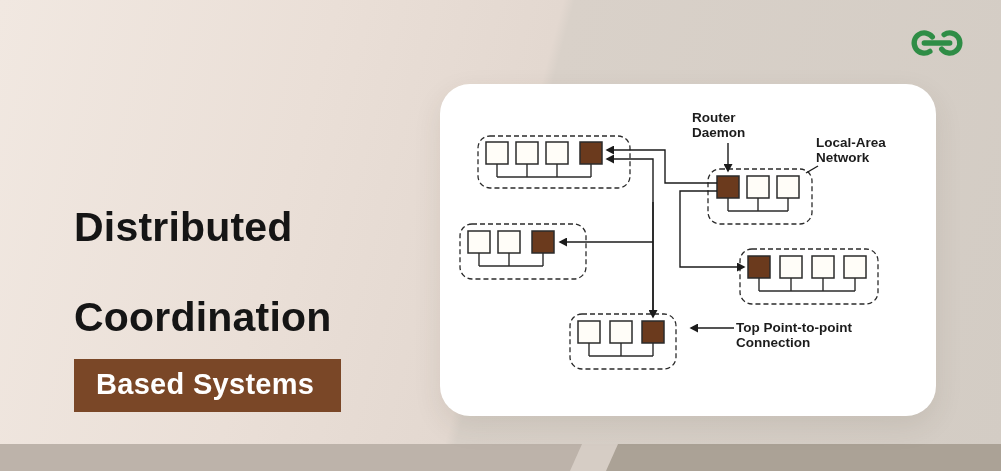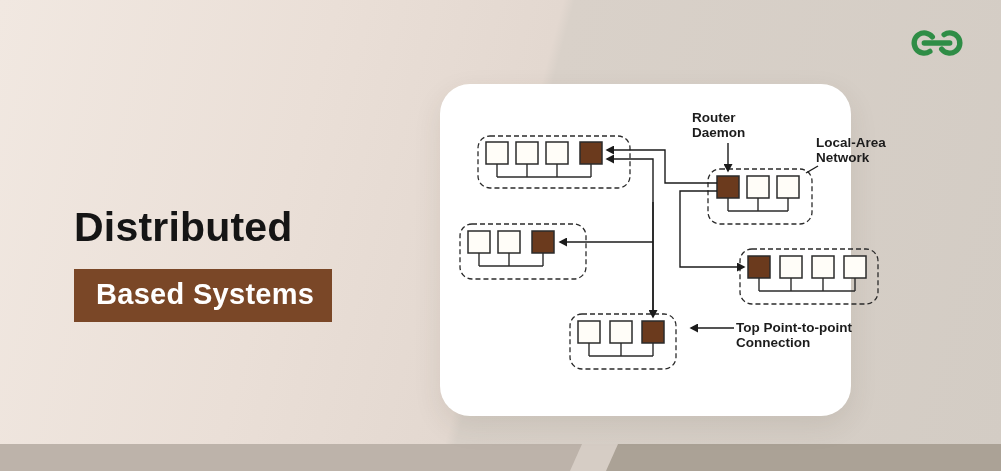--- a/index.html
+++ b/index.html
@@ -28,26 +28,26 @@
     position:absolute; bottom:0; left:576px; width:36px; height:27px;
     background:#d6cdc5; transform:skewX(-24deg);
   }
   .logo { position:absolute; top:26px; right:36px; width:56px; height:34px; }
   .title-block { position:absolute; left:74px; top:162px; }
   .title-line {
     display:block; font-size:41px; font-weight:bold; color:#151515;
     line-height:1.17; letter-spacing:0.2px;margin-top:42px;
   }
   .subtitle-box {
-    display:inline-block; margin-top:17px; padding:9px 18px 11px 22px;
+    display:inline-block; margin-top:17px; padding:9px 27px 11px 22px;
     background:#7a4727; color:#ffffff; font-size:29px; font-weight:bold;
     letter-spacing:0.3px;
   }
   .card {
-    position:absolute; left:440px; top:84px; width:411px; height:332px;
+    position:absolute; left:440px; top:84px; width:496px; height:332px;
     background:#ffffff; border-radius:30px;
     box-shadow:0 10px 28px rgba(70,55,40,0.10);
   }
   .diagram { position:absolute; inset:0; width:496px; height:332px; }
   .diagram text {
     font-family:"Liberation Sans", sans-serif;
     font-weight:bold; font-size:13.5px; fill:#1c1c1c;
   }
   .lan-rect { fill:none; stroke:#2b2b2b; stroke-width:1.3; stroke-dasharray:5 3; }
   .node { stroke:#2b2b2b; stroke-width:1.5; }
@@ -64,20 +64,21 @@
 <div class="bottom-bar-shine"></div>
 
 <svg class="logo" viewBox="0 0 52 32">
   <circle cx="14" cy="16" r="9.5" fill="none" stroke-width="5" stroke-linecap="round" stroke-dasharray="44 15.7" transform="rotate(56 14 16)" stroke="#2f8d46"></circle>
   <circle cx="38" cy="16" r="9.5" fill="none" stroke-width="5" stroke-linecap="round" stroke-dasharray="44 15.7" transform="rotate(-124 38 16)" stroke="#2f8d46"></circle>
   <line x1="14" y1="16" x2="38" y2="16" stroke-width="5" stroke-linecap="round" stroke="#2f8d46"></line>
 </svg>
 
 <div class="title-block">
   <span class="title-line">Distributed</span>
+  <span class="title-line">Coordination</span>
   <div class="subtitle-box">Based Systems</div>
 </div>
 
 <div class="card">
   <svg class="diagram" viewBox="0 0 496 332">
     <defs>
       <marker id="arw" markerWidth="9" markerHeight="9" refX="7" refY="4.5" orient="auto" markerUnits="userSpaceOnUse">
         <path d="M0,0 L8.5,4.5 L0,9 z" fill="#1b1b1b"></path>
       </marker>
     </defs>

